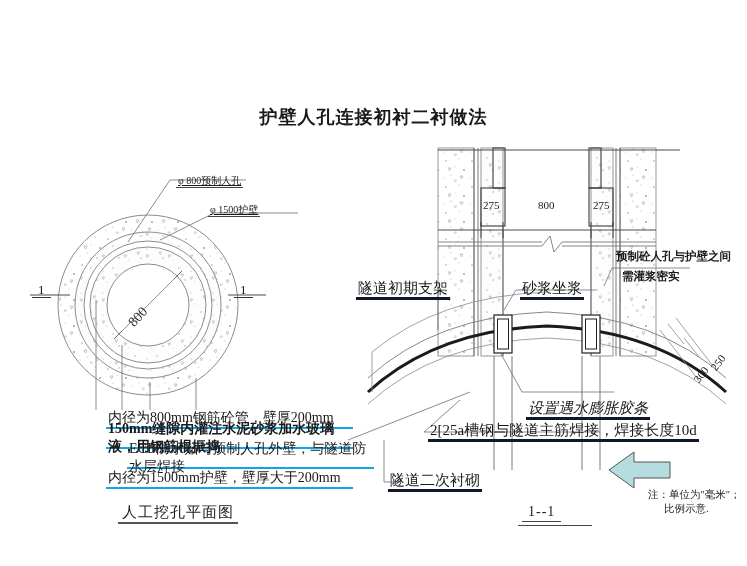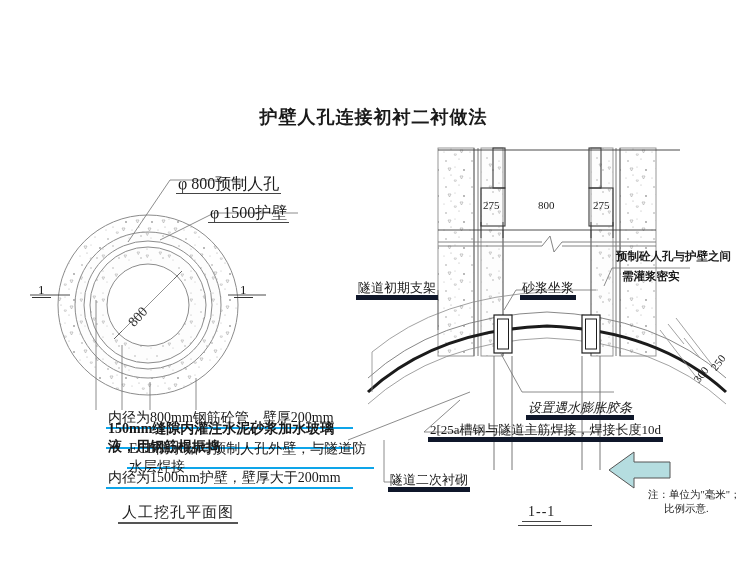--- a/index.html
+++ b/index.html
@@ -9,22 +9,22 @@
   svg{position:absolute;left:0;top:0;}
   .txt{position:absolute;white-space:nowrap;line-height:1;}
 
   #title{left:0;top:108px;width:747px;text-align:center;font-size:18px;
          font-weight:bold;letter-spacing:1px;}
 
   .note-row{position:absolute;left:106px;width:247px;height:20px;
             border-bottom:2px solid #0ea5e9;font-size:14px;padding-left:2px;
             box-sizing:border-box;display:flex;align-items:center;}
 
-  .lead-label{font-size:16px;border-bottom:1px solid #444;padding:0 2px 1px 2px;}
-  .lead-label-cn{font-size:13px;border-bottom:5px solid #0f172a;padding:0 2px 1px 2px;text-align:center;}
+  .lead-label{font-size:10px;border-bottom:1px solid #444;padding:0 2px 1px 2px;text-decoration:underline;}
+  .lead-label-cn{font-size:15px;border-bottom:3px solid #0f172a;padding:0 2px 1px 2px;text-align:center;}
 
   #cap-left{left:118px;top:505px;font-size:15px;letter-spacing:1px;
             border-bottom:2px solid #555;padding:0 4px 2px 4px;}
   #cap-right{left:522px;top:505px;font-size:14px;letter-spacing:1px;
              border-bottom:1px solid #444;padding:0 6px 2px 6px;}
   #cap-right-under{position:absolute;left:518px;top:525px;width:74px;
                    border-bottom:1px solid #444;}
 
   .secmark{font-size:13px;border-bottom:1.5px solid #333;padding:0 6px 1px 6px;}
 

